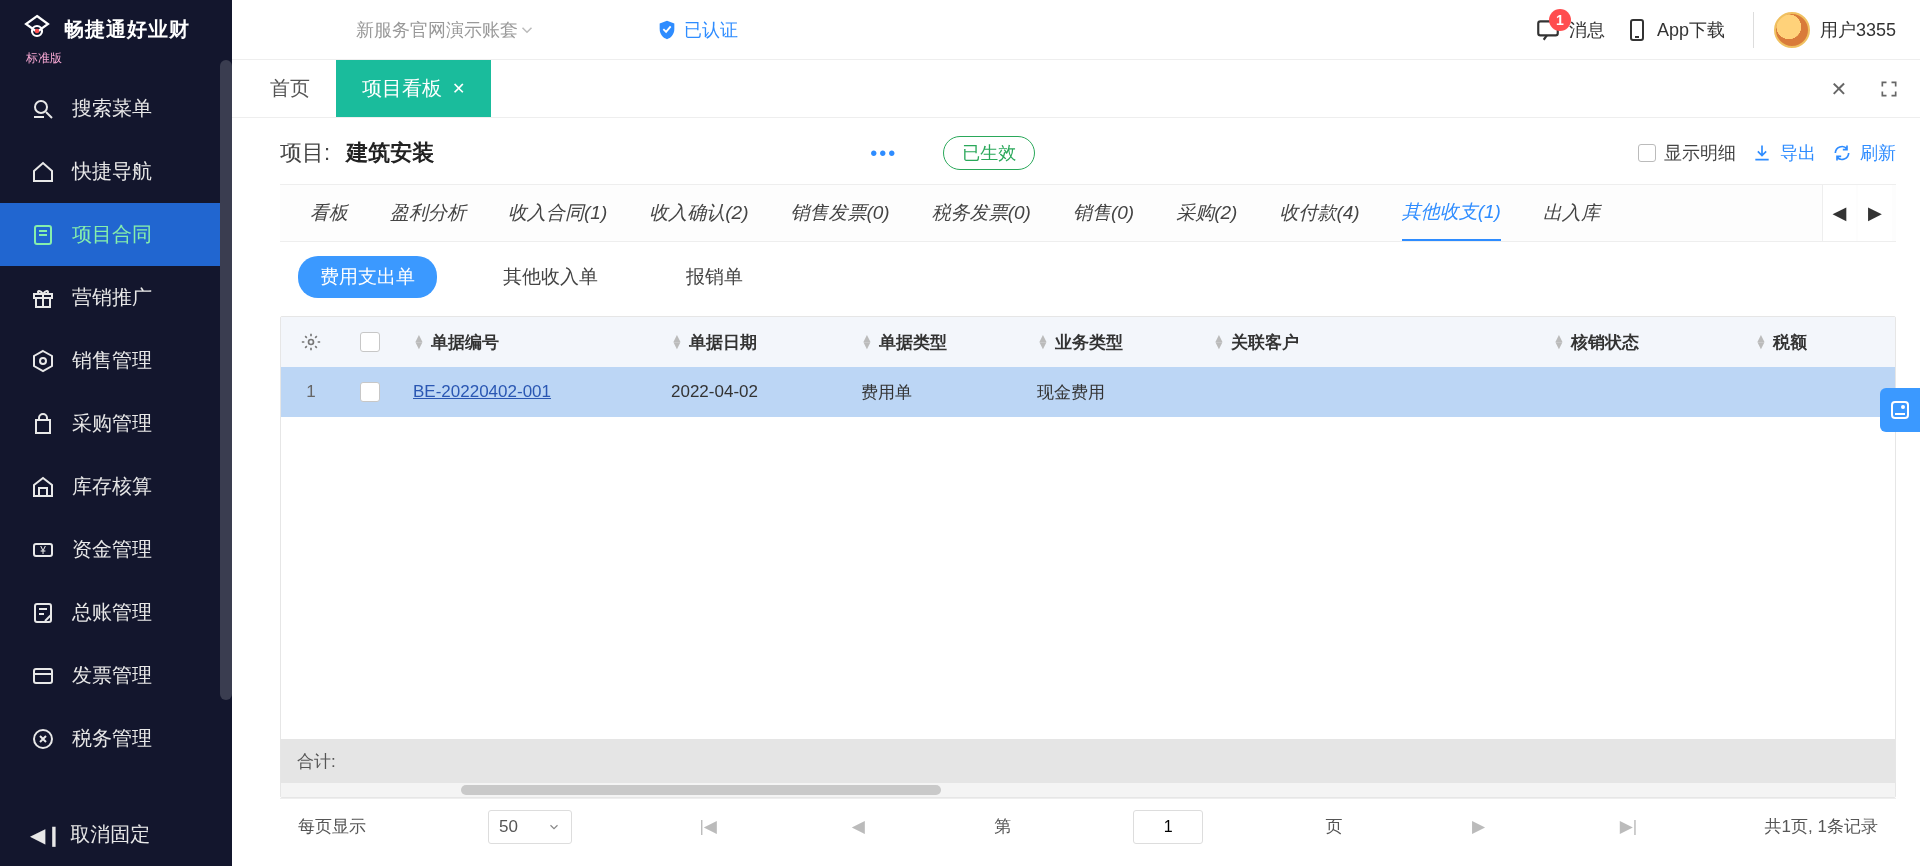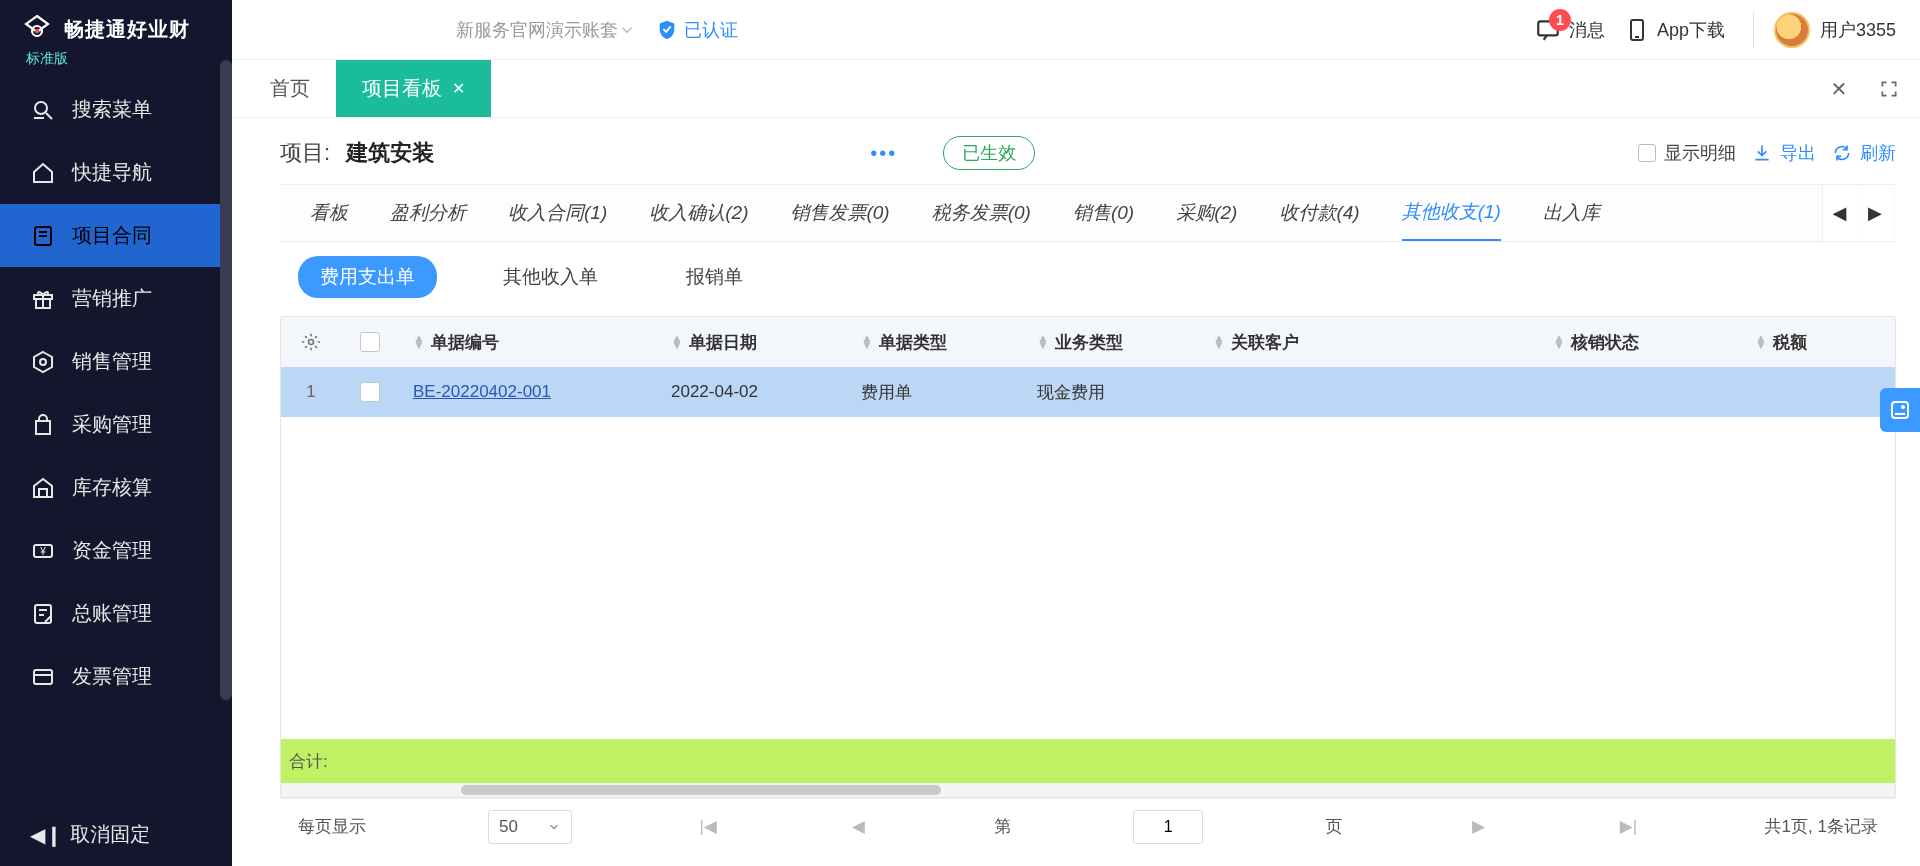--- a/index.html
+++ b/index.html
@@ -5,34 +5,34 @@
 * { margin: 0; padding: 0; box-sizing: border-box; font-family: "Microsoft YaHei", "PingFang SC", sans-serif; }
 body { background: #fff; overflow: hidden; width: 1920px; height: 866px; }
 
 .app { display: flex; height: 866px; border-radius: 22px; }
 
 
 .sidebar { width: 232px; background: #13162d; color: #fff; display: flex; flex-direction: column; position: relative; }
 .sidebar-header { padding: 12px 20px 4px; display: flex; align-items: center; gap: 10px; }
 .logo-icon { width: 34px; height: 34px; display: flex; align-items: center; justify-content: center; }
 .logo-text { font-size: 20px; font-weight: 600; letter-spacing: 1px; }
-.edition { font-size: 14px; padding: 0 26px 10px; color: #5eead4; }
+.edition { font-size: 12px; padding: 0 26px 10px; color: #f9a8d4; }
 .sidebar-menu { flex: 1; overflow-y: auto; }
 .sidebar-item { display: flex; align-items: center; gap: 16px; padding: 18px 30px; font-size: 20px; cursor: pointer; color: #e8e8e8; }
-.sidebar-item.active { background: #2166d0; color: #000000; }
+.sidebar-item.active { background: #2166d0; color: #86efac; }
 .sb-icon { width: 26px; height: 26px; display: flex; align-items: center; justify-content: center; }
 .sidebar-footer { padding: 18px 30px; font-size: 20px; display: flex; align-items: center; gap: 8px; cursor: pointer; color: #e8e8e8; }
 .sidebar-scrollbar { position: absolute; right: 0; top: 60px; width: 12px; height: 640px; background: #3a3d50; border-radius: 6px; }
 
 
 .main { flex: 1; display: flex; flex-direction: column; background: #fff; }
 
 
 .topbar { height: 60px; display: flex; align-items: center; padding: 0 24px; gap: 20px; border-bottom: 1px solid #eee; }
-.account-select { flex: 0 0 380px; display: flex; align-items: center; justify-content: flex-end; color: #999; font-size: 18px; cursor: pointer; }
+.account-select { flex: 0 0 380px; display: flex; align-items: center; justify-content: center; color: #999; font-size: 18px; cursor: pointer; }
 .verified { display: flex; align-items: center; gap: 6px; color: #2e8cff; font-size: 18px; font-weight: 500; }
 .topbar-spacer { flex: 1; }
 .topbar-action { display: flex; align-items: center; gap: 8px; font-size: 18px; color: #333; cursor: pointer; position: relative; }
 .badge { position: absolute; top: -8px; left: 14px; background: #ff4d4f; color: #fff; border-radius: 50%; width: 22px; height: 22px; font-size: 14px; display: flex; align-items: center; justify-content: center; font-weight: 600; }
 .avatar { width: 36px; height: 36px; border-radius: 50%; background: radial-gradient(circle at 40% 40%, #ffd27a 0 45%, #d97b3a 46% 100%); border: 2px solid #f0c060; }
 .user { display: flex; align-items: center; gap: 10px; font-size: 18px; color: #333; border-left: 1px solid #ddd; padding-left: 20px; margin-left: 8px; cursor: pointer; }
 
 
 .tabstrip { height: 58px; display: flex; align-items: stretch; border-bottom: 1px solid #eee; padding: 0 0 0 12px; position: relative; }
 .tab { display: flex; align-items: center; padding: 0 26px; font-size: 20px; color: #555; cursor: pointer; }
@@ -81,21 +81,21 @@
 .col-cust{ width: 340px; }
 .col-stat{ width: 202px; }
 .col-tax { width: 122px; }
 .sort { color: #bbb; font-size: 12px; display: flex; flex-direction: column; line-height: 7px; }
 .chkbox { width: 20px; height: 20px; background: #fff; border: 1.5px solid #c7c7c7; border-radius: 3px; cursor: pointer; }
 .tbody { flex: 1; overflow: auto; }
 .row { display: flex; height: 50px; align-items: center; font-size: 17px; color: #333; }
 .row.sel { background: #bcd6f5; }
 .row .col-gear { color: #666; }
 .link { color: #2a57b3; text-decoration: underline; cursor: pointer; }
-.tfoot { height: 44px; background: #bef264; display: flex; align-items: center; padding: 0 8px; font-size: 17px; color: #555; }
+.tfoot { height: 44px; background: #e5e5e5; display: flex; align-items: center; padding: 0 16px; font-size: 17px; color: #555; }
 .hscroll { height: 14px; background: #f4f4f4; position: relative; }
 .hscroll-thumb { position: absolute; left: 180px; top: 2px; height: 10px; width: 480px; background: #c9c9c9; border-radius: 5px; }
 
 
 .pager { height: 56px; display: flex; align-items: center; justify-content: space-between; gap: 18px; font-size: 17px; color: #555; padding: 0 18px; border-top: 1px solid #eee; }
 .pager select, .pager input { height: 34px; border: 1px solid #ddd; border-radius: 3px; padding: 0 10px; font-size: 16px; }
 .pager input { width: 70px; text-align: center; }
 .pg-btn { width: 28px; height: 28px; display: flex; align-items: center; justify-content: center; color: #bbb; cursor: pointer; }
 .select-pagesize { width: 84px; display: flex; align-items: center; justify-content: space-between; border: 1px solid #ddd; border-radius: 3px; height: 34px; padding: 0 10px; cursor: pointer; }
 
@@ -209,20 +209,29 @@
         <span>总账管理</span>
       </div>
       <div class="sidebar-item">
         <span class="sb-icon">
             <svg width="24" height="24" viewBox="0 0 24 24" fill="none" stroke="currentColor" stroke-width="2">
               <rect x="3" y="5" width="18" height="14" rx="2"></rect>
               <line x1="3" y1="10" x2="21" y2="10"></line>
             </svg>
           </span>
         <span>发票管理</span>
+      </div>
+      <div class="sidebar-item">
+        <span class="sb-icon">
+            <svg width="24" height="24" viewBox="0 0 24 24" fill="none" stroke="currentColor" stroke-width="2">
+              <circle cx="12" cy="12" r="9"></circle>
+              <path d="M9 9 L15 15 M15 9 L9 15"></path>
+            </svg>
+          </span>
+        <span>税务管理</span>
       </div>
     </nav>
 
     <div class="sidebar-footer">
       <span>◀❙</span>
       <span>取消固定</span>
     </div>
     <div class="sidebar-scrollbar"></div>
   </aside>
 

